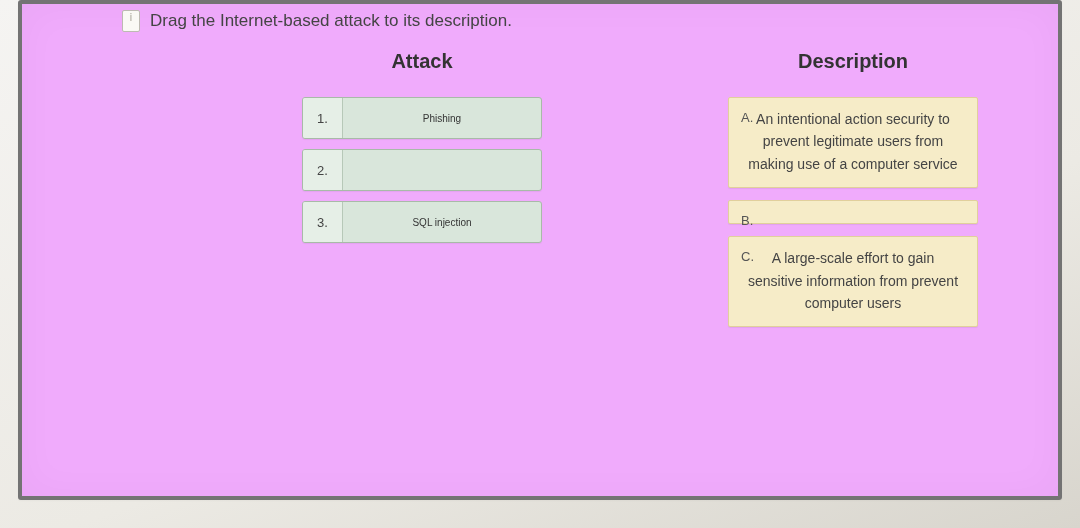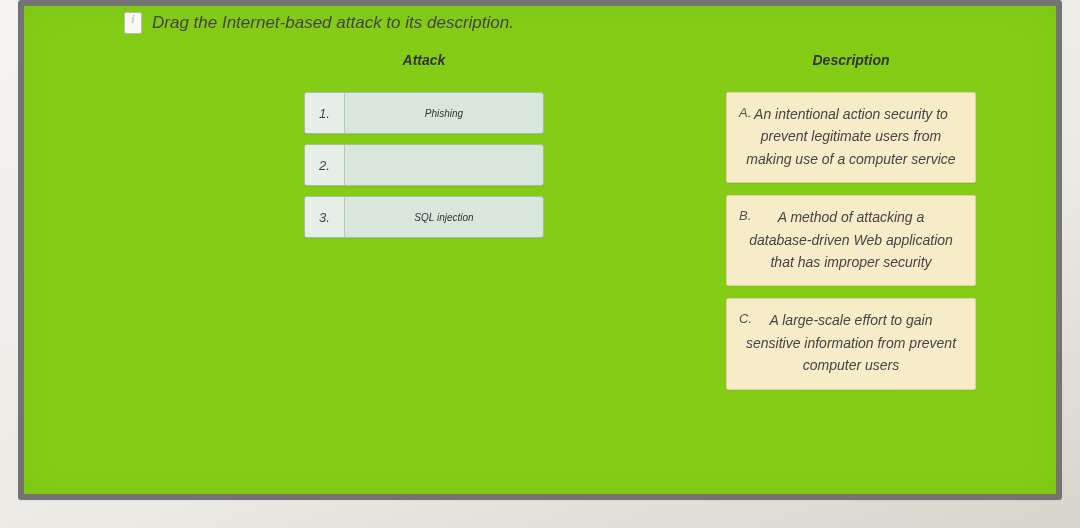--- a/index.html
+++ b/index.html
@@ -12,27 +12,26 @@
       background: linear-gradient(160deg, #f5f4f2 0%, #eceae4 60%, #d8d5cd 100%);
       width: 1080px;
       height: 528px;
       overflow: hidden;
       color: #333;
     }
     .container {
       padding: 0 18px 18px 18px;
     }
     .question-card {
-      background: #84cc16;
-      border: 6px solid #737373;
+      background: #f0abfc;
+      border: 4px solid #737373;
       border-radius: 3px;
       box-shadow: inset 0 0 40px rgba(0,0,0,0.03), 0 1px 2px rgba(0,0,0,0.03);
       padding-bottom: 30px;
       min-height: 500px;
-      font-style: italic;
     }
     .prompt-row {
       display: flex;
       align-items: center;
       gap: 10px;
       padding: 6px 90px 18px 100px;
     }
     .note-icon {
       width: 18px;
       height: 22px;
@@ -70,21 +69,21 @@
     .col-left {
       flex: 0 0 auto;
       margin-left: 220px;
     }
     .col-right {
       flex: 0 0 auto;
       margin-right: 20px;
       align-items: center;
     }
     .col-header {
-      font-size: 14px;
+      font-size: 20px;
       font-weight: 600;
       color: #333;
       margin-bottom: 24px;
     }
     .attack-item {
       display: flex;
       width: 240px;
       height: 42px;
       border: 1px solid #a8baa8;
       background: #d9e6db;
@@ -172,21 +171,20 @@
       <div class="col col-right">
         <div class="col-header">Description</div>
 
         <div class="desc-item">
           <div class="desc-letter">A.</div>
           <div class="desc-text">An intentional action security to prevent legitimate users from making use of a computer service</div>
         </div>
 
         <div class="desc-item">
           <div class="desc-letter">B.</div>
-          <div class="desc-text">A method of attacking a database-driven Web application that has improper security</div>
         </div>
 
         <div class="desc-item">
           <div class="desc-letter">C.</div>
           <div class="desc-text">A large-scale effort to gain sensitive information from prevent computer users</div>
         </div>
       </div>
 
     </div>
   </div>

